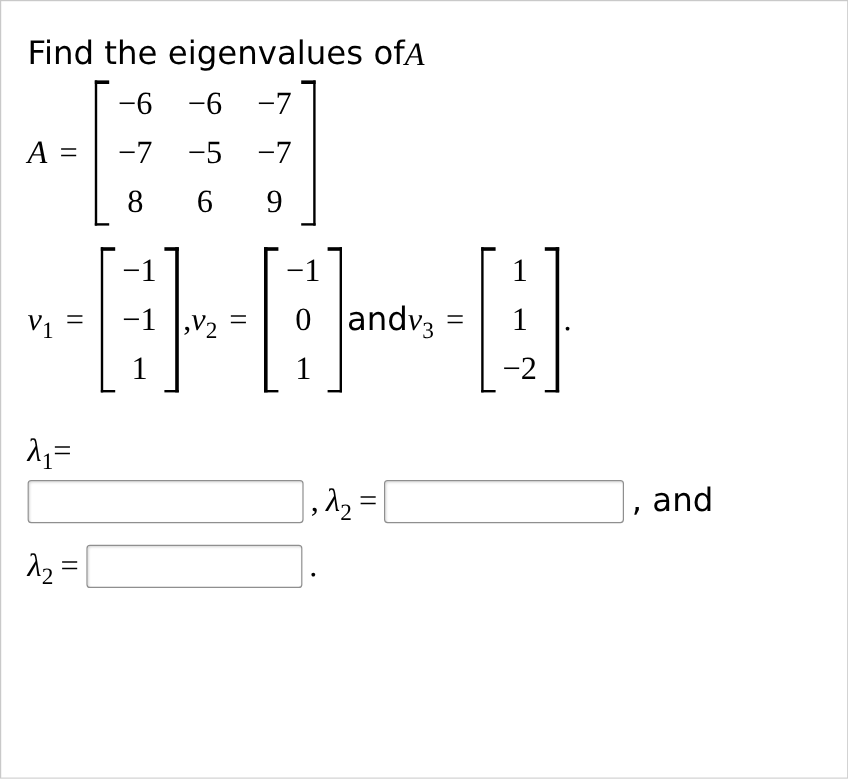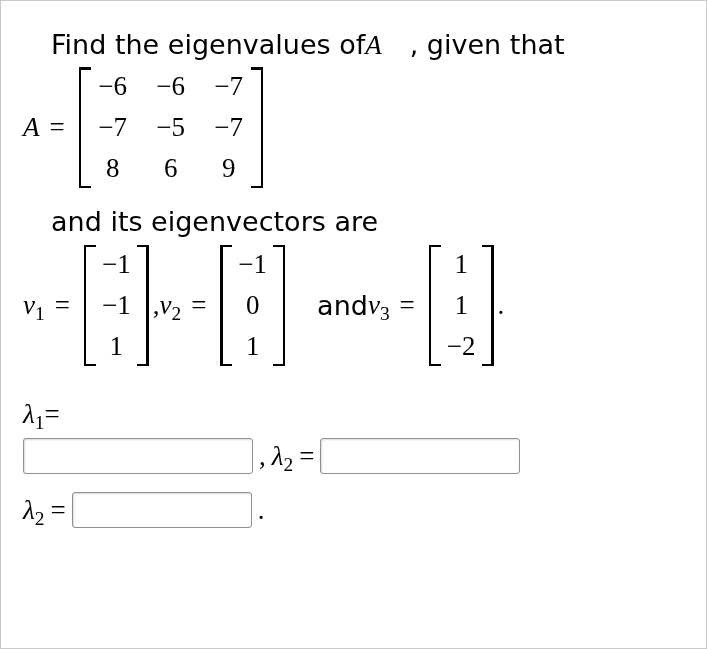--- a/index.html
+++ b/index.html
@@ -14,21 +14,20 @@
     box-sizing: border-box;
     width: 707px;
     height: 649px;
     border: 1px solid #c9c9c9;
     padding: 28px 22px 22px 22px;
     font-size: 27px;
     color: #000;
   }
   .sans {
     font-family: "DejaVu Sans", "Arial", "Helvetica Neue", sans-serif;
-    margin-left: 28px;
   }
   .line {
     display: flex;
     flex-wrap: wrap;
     align-items: center;
     line-height: 1.2;
   }
   .gap { height: 14px; }
 
   
@@ -114,21 +113,20 @@
   .answers > * { margin-right: 6px; }
 </style>
 </head>
 <body>
 
 <div class="frame">
 
   <div class="line">
     <span class="sans">Find the eigenvalues of </span>
     <span class="mi">A</span>
-    <span class="sans">, given that</span>
   </div>
 
   <div class="eqrow">
     <span class="mi">A</span>
     <span class="eq">=</span>
     <span class="mtx">
       <span class="bracket left">
           <span class="stem"></span>
         </span>
       <span class="cells cols3">
@@ -141,21 +139,20 @@
         <span class="cell">8</span>
         <span class="cell">6</span>
         <span class="cell">9</span>
       </span>
       <span class="bracket right">
           <span class="stem"></span>
         </span>
     </span>
   </div>
 
-  <div class="line sans">and its eigenvectors are</div>
 
   <div class="eqrow">
     <span class="mi"><span>v</span><span class="sub">1</span></span>
     <span class="eq">=</span>
     <span class="mtx">
       <span class="bracket left">
           <span class="stem"></span>
         </span>
       <span class="cells cols1">
         <span class="cell narrow">−1</span>
@@ -209,20 +206,21 @@
     <span class="mi"><span>λ</span><span class="sub">1</span></span>
     <span> = </span>
   </div>
 
   <div class="answers" style="margin-top:8px;">
     <input class="ans w-long" type="text" style="">
     <span>, </span>
     <span class="mi"><span>λ</span><span class="sub">2</span></span>
     <span> = </span>
     <input class="ans w-med" type="text" style="">
+    <span class="sans">, and</span>
   </div>
 
   <div class="answers" style="margin-top:18px;">
     <span class="mi"><span>λ</span><span class="sub">2</span></span>
     <span> = </span>
     <input class="ans w-short" type="text" style="">
     <span>.</span>
   </div>
 
 </div>

